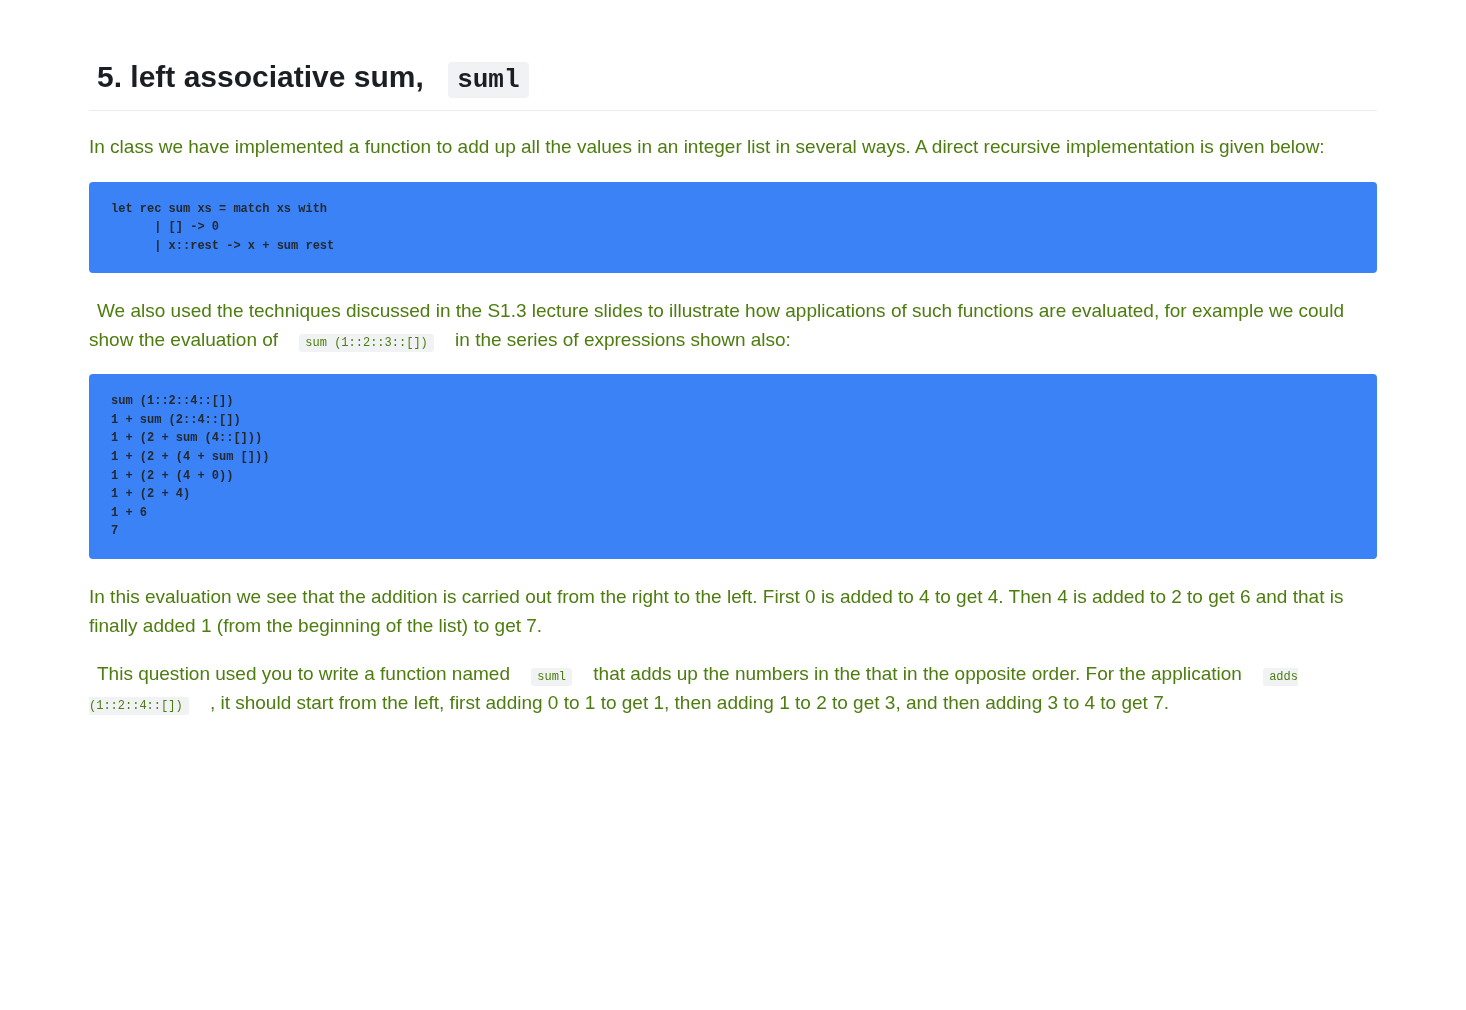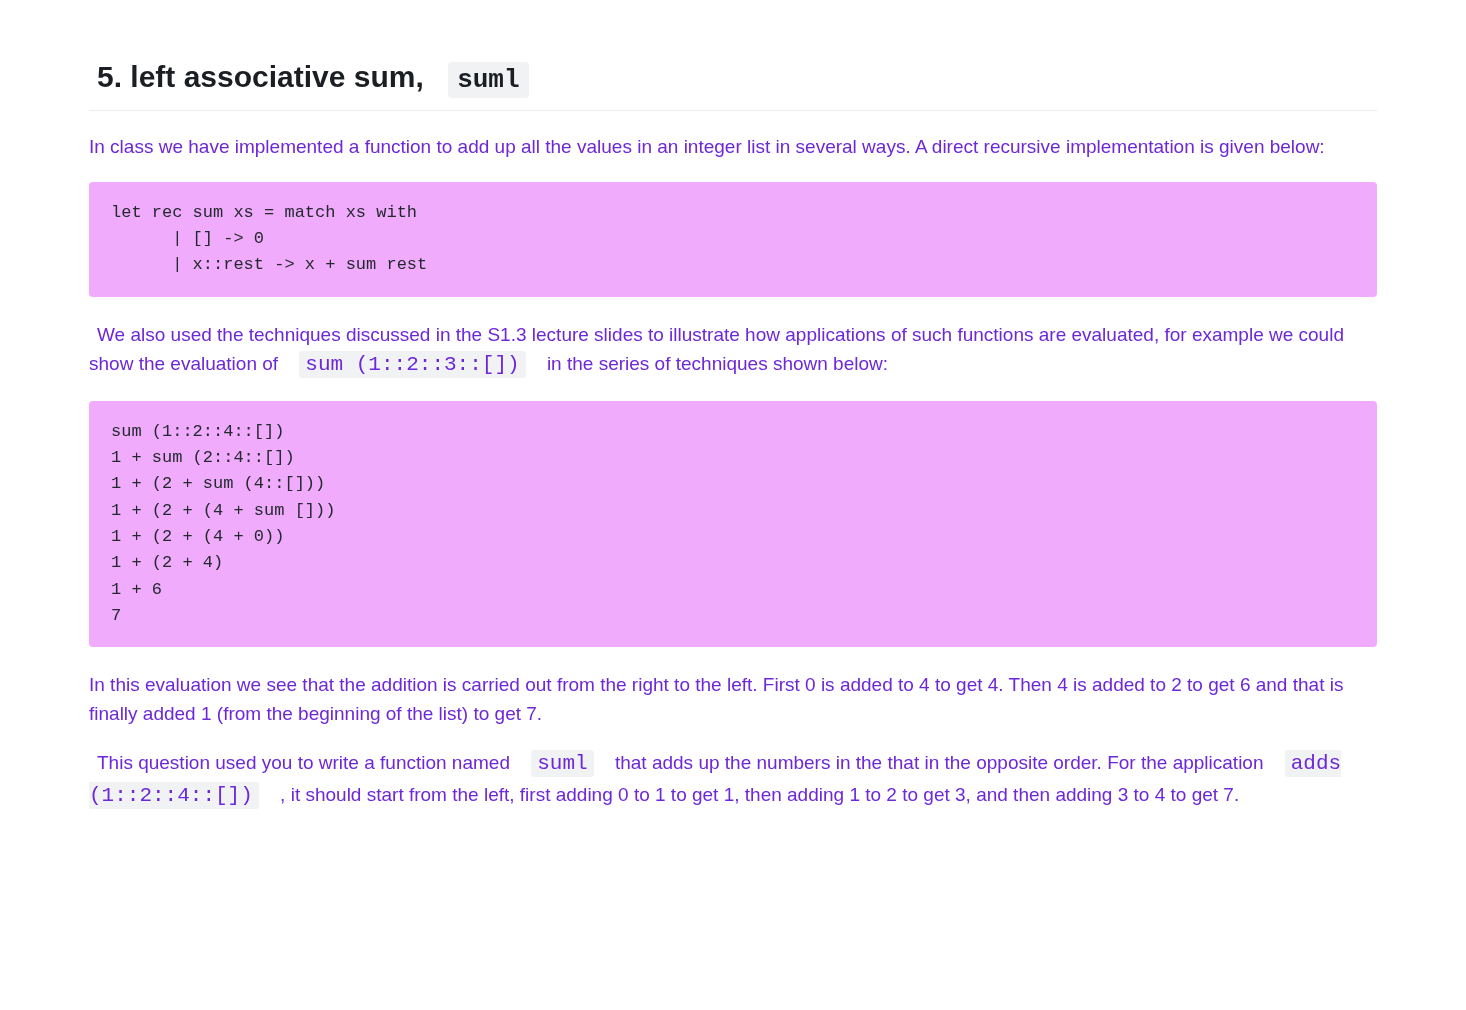--- a/index.html
+++ b/index.html
@@ -27,57 +27,58 @@
     h2 code {
       font-family: "SFMono-Regular", Consolas, "Liberation Mono", Menlo, monospace;
       background: #f1f2f3;
       padding: 3px 9px;
       border-radius: 4px;
       font-size: 26px;
       font-weight: 700;
     }
     p {
       margin-bottom: 20px;
-      color: #6d28d9;
+      color: #4d7c0f;
     }
     code.inline {
       font-family: "SFMono-Regular", Consolas, "Liberation Mono", Menlo, monospace;
       background: #f1f2f3;
       padding: 2px 6px;
       border-radius: 3px;
-      font-size: 21px;
+      font-size: 12px;
     }
     pre {
-      background: #f0abfc;
+      background: #3b82f6;
       padding: 18px 22px;
       border-radius: 4px;
       margin-bottom: 24px;
       font-family: "SFMono-Regular", Consolas, "Liberation Mono", Menlo, monospace;
-      font-size: 17px;
+      font-size: 12px;
       line-height: 1.55;
       white-space: pre;
       overflow-x: auto;
       color: #24292e;
+      font-weight: bold;
     }
   </style>
 </head>
 <body>
 
 <h2>
   <span>5. left associative sum, </span><code>suml</code>
 </h2>
 
 <p>In class we have implemented a function to add up all the values in an integer list in several ways. A direct recursive implementation is given below:</p>
 
 <pre>let rec sum xs = match xs with
       | [] -&gt; 0
       | x::rest -&gt; x + sum rest</pre>
 
 <p>
-  <span>We also used the techniques discussed in the S1.3 lecture slides to illustrate how applications of such functions are evaluated, for example we could show the evaluation of </span><code class="inline">sum (1::2::3::[])</code><span> in the series of techniques shown below:</span>
+  <span>We also used the techniques discussed in the S1.3 lecture slides to illustrate how applications of such functions are evaluated, for example we could show the evaluation of </span><code class="inline">sum (1::2::3::[])</code><span> in the series of expressions shown also:</span>
 </p>
 
 <pre>sum (1::2::4::[])
 1 + sum (2::4::[])
 1 + (2 + sum (4::[]))
 1 + (2 + (4 + sum []))
 1 + (2 + (4 + 0))
 1 + (2 + 4)
 1 + 6
 7</pre>

